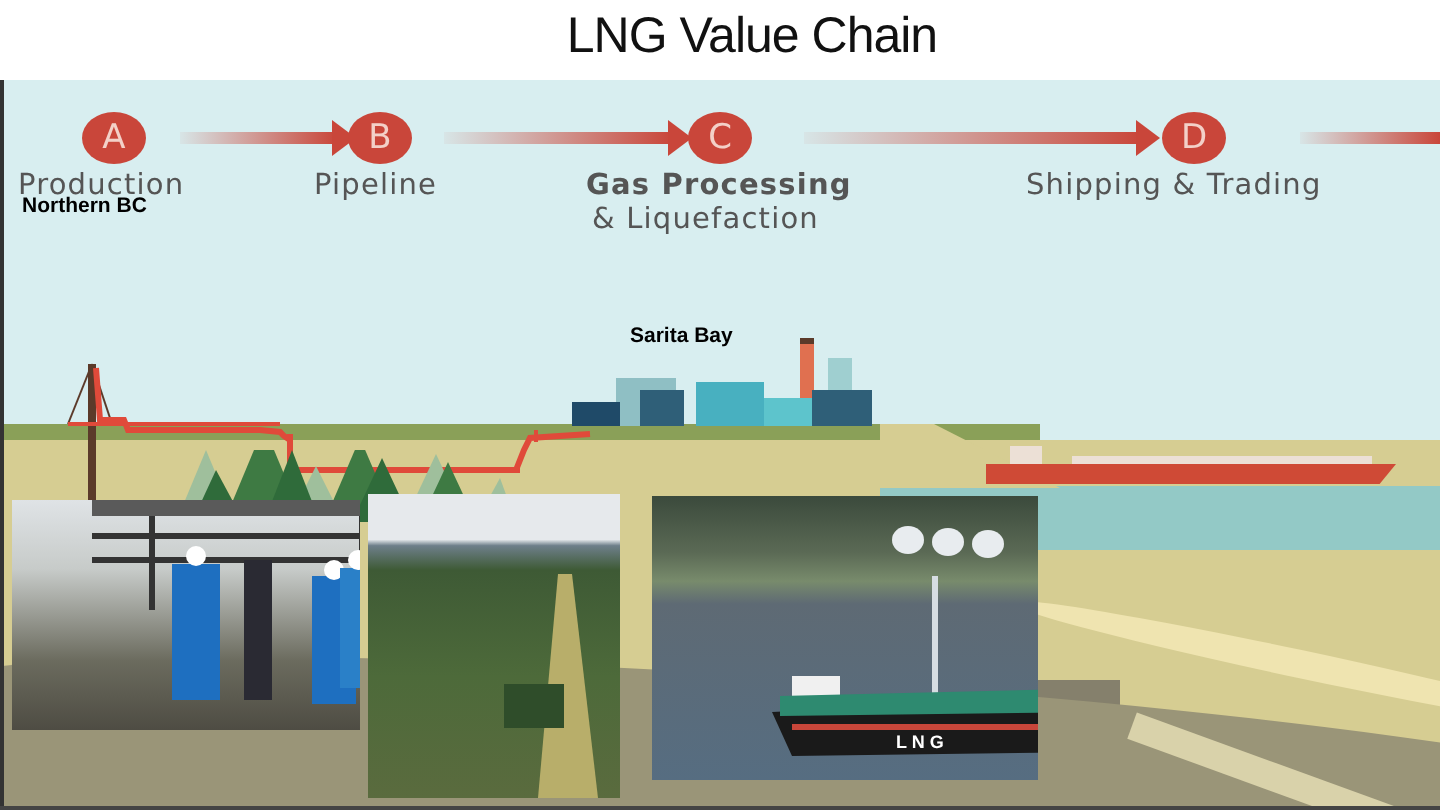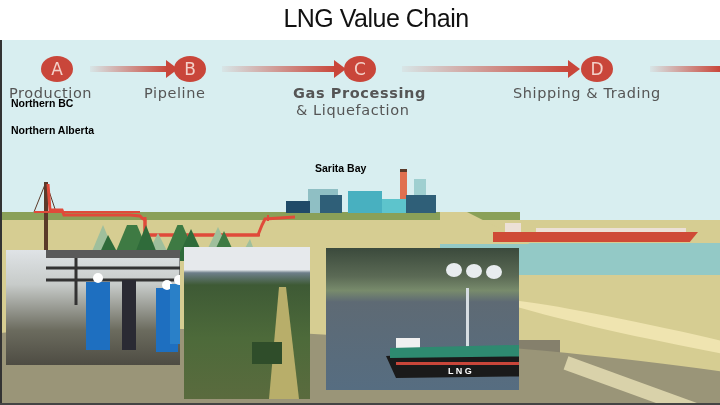--- a/index.html
+++ b/index.html
@@ -65,27 +65,26 @@
     <div class="circle">B</div>
   </div>
   <div class="step" style="left:344px;top:16px;">
     <div class="circle">C</div>
   </div>
   <div class="step" style="left:581px;top:16px;">
     <div class="circle">D</div>
   </div>
 
   <div class="step-label" style="left:9px;top:45px;">Production</div>
-  <div class="step-label" style="left:144px;top:45px;">Pipeline</div>
+  <div class="step-label" style="left:157px;top:45px;">Pipeline</div>
   <div class="step-label" style="left:293px;top:45px;font-weight:bold;">Gas Processing</div>
   <div class="step-label" style="left:296px;top:62px;">&amp; Liquefaction</div>
   <div class="step-label" style="left:513px;top:45px;">Shipping &amp; Trading</div>
 
   <div class="sub" style="left:11px;top:56px;">Northern BC</div>
-  <div class="sub" style="left:11px;top:83px;">Northern Alberta</div>
   <div class="sub" style="left:315px;top:88px;margin-top:33px;">Sarita Bay</div>
 
   <div class="derrick"></div>
   <svg style="position:absolute;left:30px;top:140px;" width="240" height="100">
     <line x1="16" y1="2" x2="4" y2="32" stroke="#5b3a2a" stroke-width="1"></line>
     <line x1="16" y1="2" x2="26" y2="32" stroke="#5b3a2a" stroke-width="1"></line>
     <polyline points="18,4 20,30 32,30 34,35 100,35 110,36 112,38 115,40 115,46 115,52 118,55 230,55" fill="none" stroke="#e04a3a" stroke-width="3"></polyline>
     <line x1="4" y1="32" x2="110" y2="32" stroke="#e04a3a" stroke-width="2"></line>
   </svg>
 

